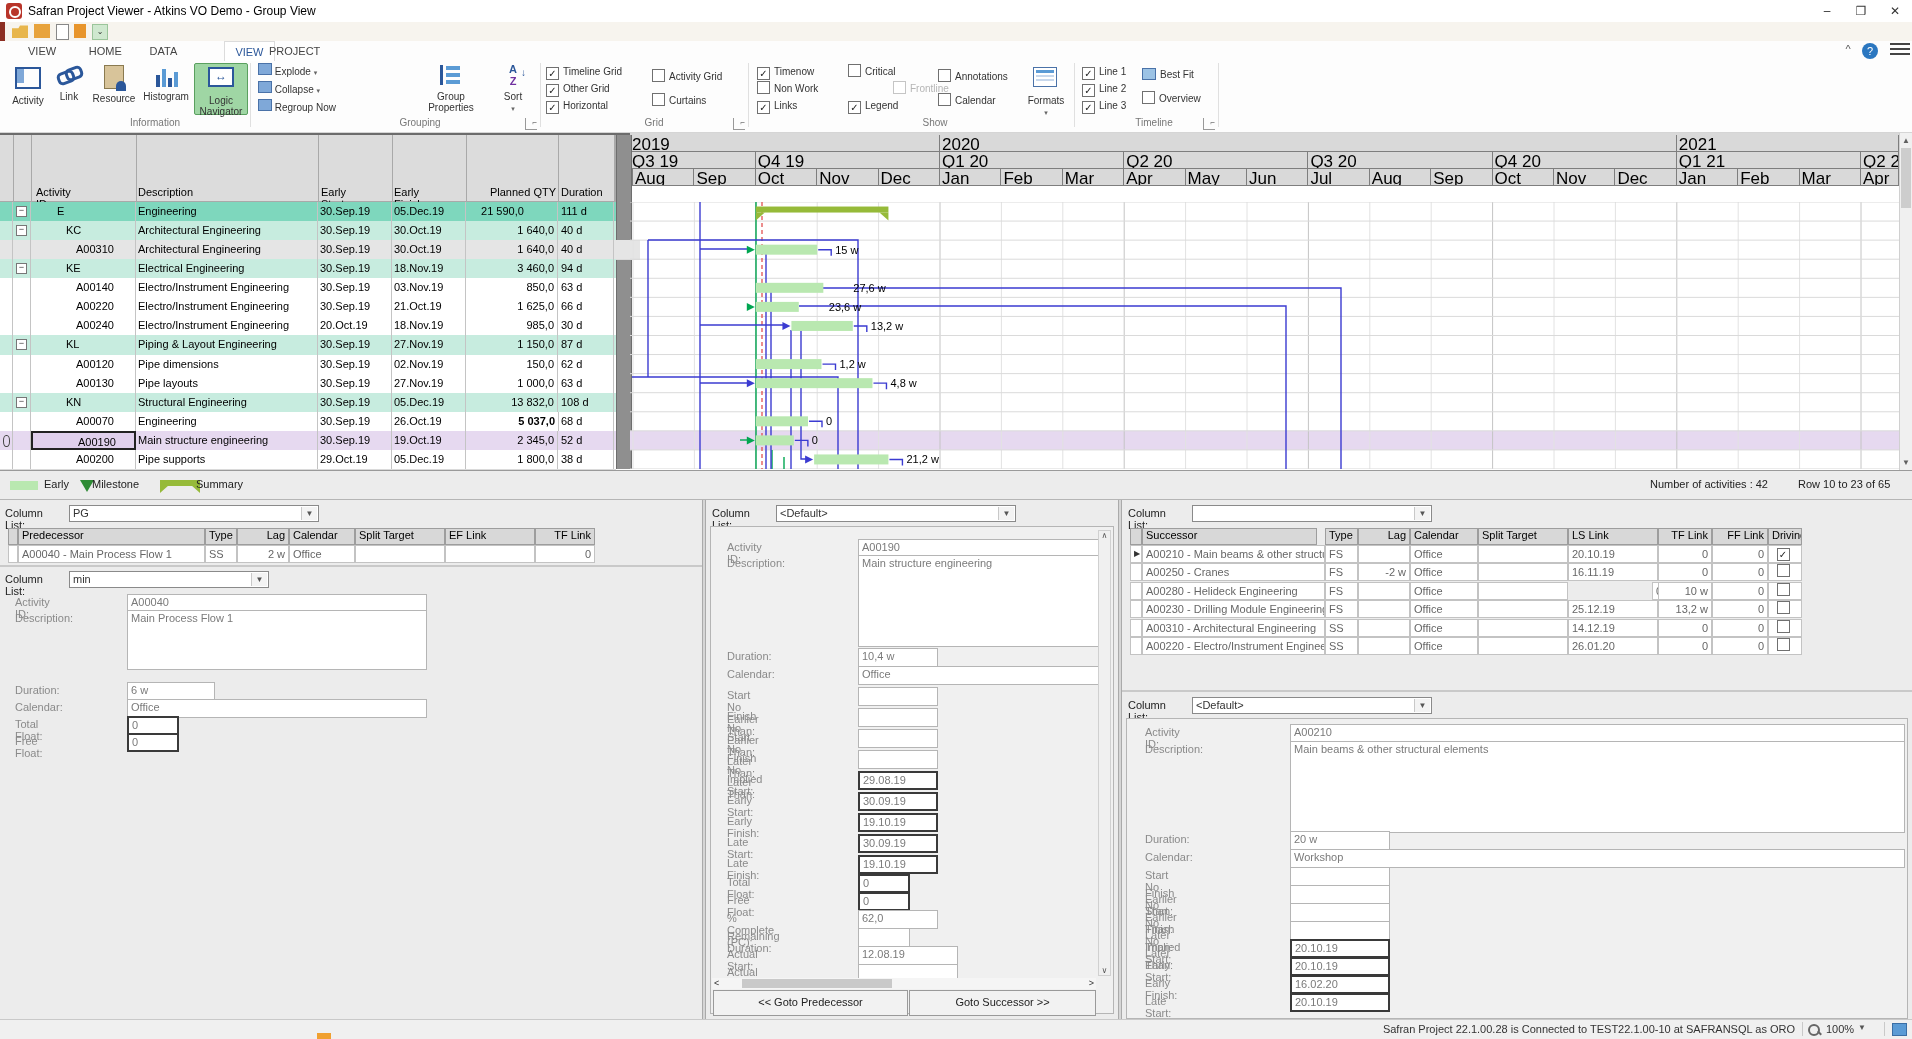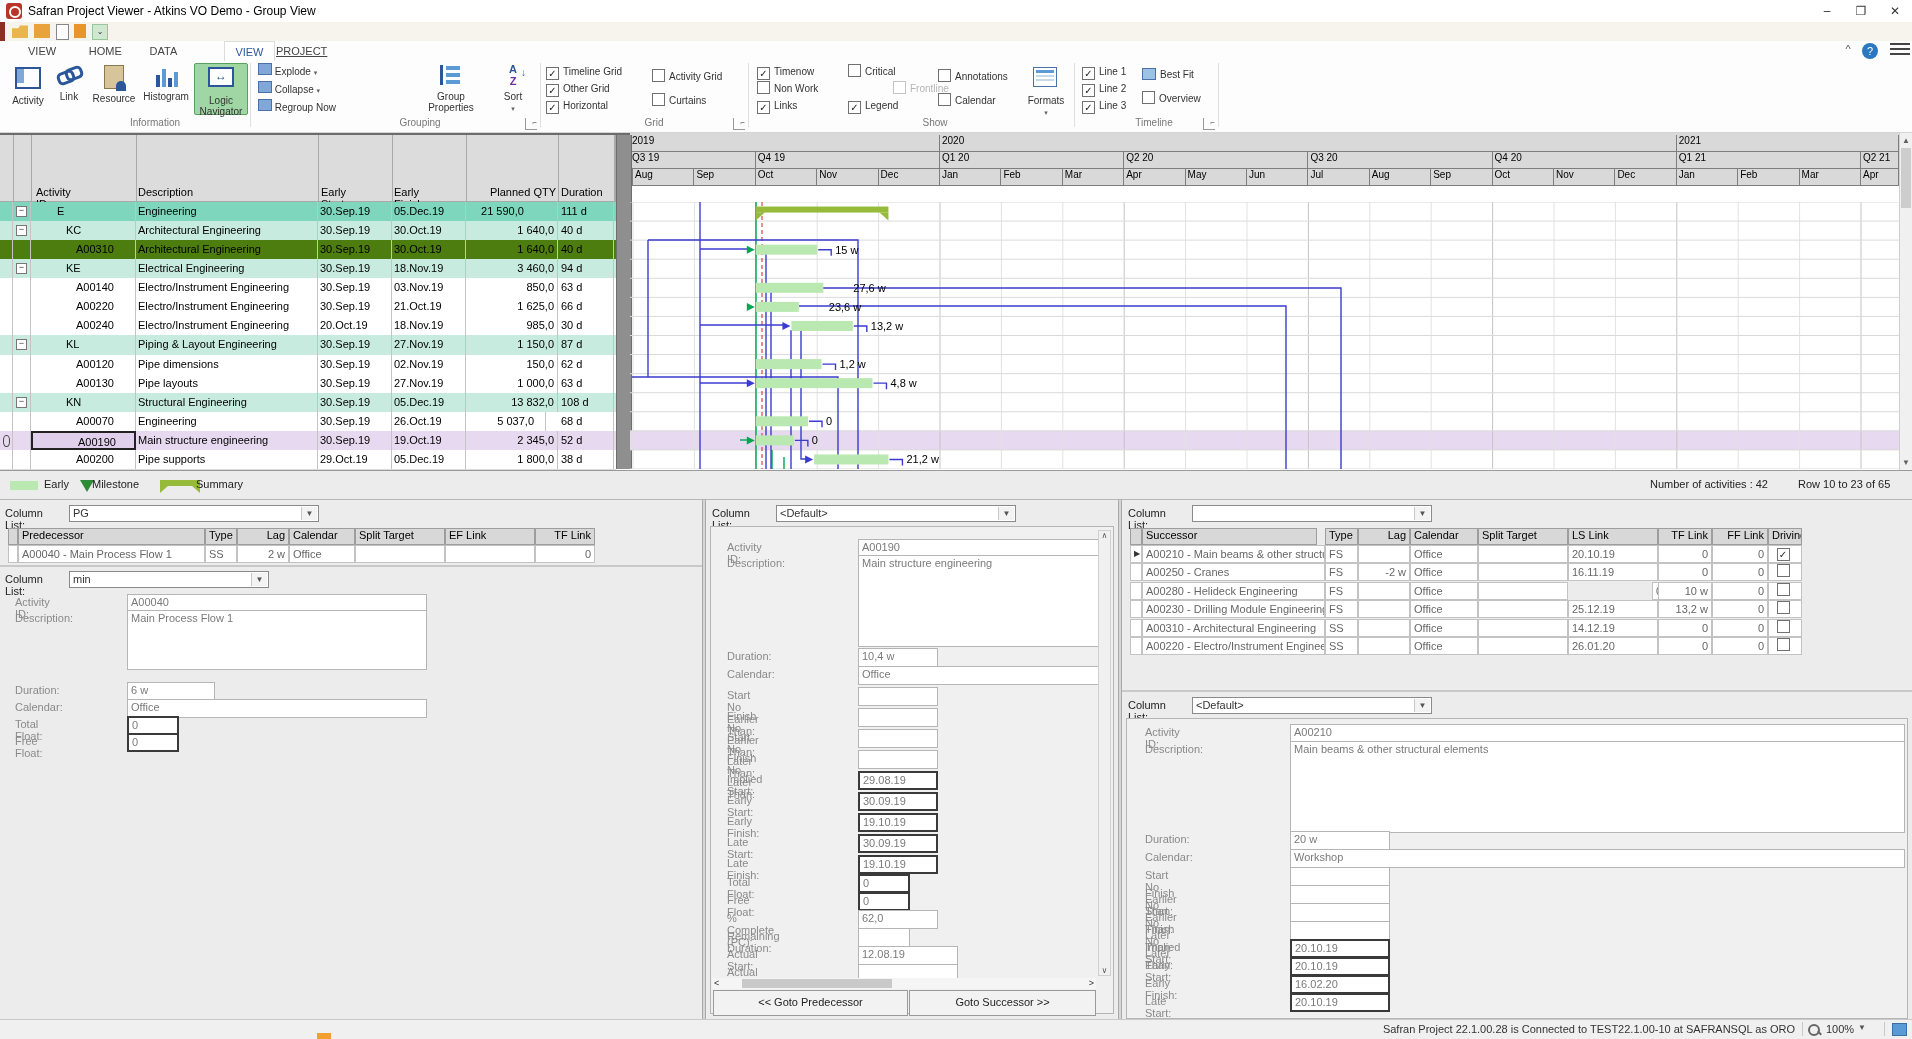--- a/index.html
+++ b/index.html
@@ -33,21 +33,21 @@
        text-align:center;line-height:11px;font-size:10px;color:#222;}
   .cbx.on:before{content:"✓";}
   .cbx.dis{border-color:#c5c5c5;}
   .dis-label{color:#b5b5b5;}
   .launcher{width:11px;height:11px;border-left:1px solid #999;border-bottom:1px solid #999;color:#777;font-size:8px;line-height:9px;text-align:right;}
   
   #gridwrap{left:0;top:133px;width:1899px;height:337px;background:#fff;border-top:2px solid #6c6c6c;}
   .hcell{background:#dcdcdc;border-right:1px solid #a9a9a9;border-bottom:1px solid #a9a9a9;box-sizing:border-box;}
   .hlabel{position:absolute;bottom:2px;font-size:11px;}
   .tl-cell{position:absolute;background:#d9d9d9;border-right:1px solid #7e7e7e;border-bottom:1px solid #7e7e7e;box-sizing:border-box;
-           font-size:10px;padding-left:2px;overflow:hidden;white-space:nowrap;}
+           font-size:17px;padding-left:2px;overflow:hidden;white-space:nowrap;}
   .trow{position:absolute;left:0;width:616px;}
   .tcell{position:absolute;top:0;height:100%;overflow:hidden;white-space:nowrap;box-sizing:border-box;border-right:1px solid #c4c4c4;}
   .rowline{border-bottom:1px solid #dadada;}
   .expbox{position:absolute;width:9px;height:9px;border:1px solid #777;background:#fff;line-height:7px;text-align:center;font-size:9px;color:#333;}
   #vscroll{left:1899px;top:133px;width:13px;height:337px;background:#f0f0f0;border-left:1px solid #d0d0d0;}
   .scr-arrow{left:1900px;width:12px;height:13px;background:#f0f0f0;color:#606060;font-size:8px;text-align:center;line-height:13px;}
   #vthumb{left:1901px;top:148px;width:10px;height:60px;background:#cdcdcd;}
   
   #legendbar{left:0;top:470px;width:1912px;height:30px;background:#ececec;border-top:1px solid #9a9a9a;border-bottom:1px solid #b5b5b5;box-sizing:border-box;}
   .legtext{top:478px;font-size:11px;color:#222;}
@@ -89,21 +89,21 @@
   <div class="abs qicon" style="left:56px;background:#fff;border:1px solid #888;width:11px;"></div>
   <div class="abs qicon" style="left:74px;background:#e8952c;width:12px;"></div>
   <div class="abs" style="left:92px;top:24px;width:14px;height:14px;background:#cfe8cf;border:1px solid #9bc59b;color:#333;font-size:8px;text-align:center;line-height:13px;">⌄</div>
 
   <div class="abs" id="tabrow"></div>
   <div class="abs" id="tabs-holder">
       <div class="abs rtab" style="left:18px;">VIEW</div>
       <div class="abs rtab" style="left:78.8px;">HOME</div>
       <div class="abs rtab" style="left:139.6px;">DATA</div>
       <div class="abs rtab active" style="left:200.39999999999998px;">VIEW</div>
-      <div class="abs rtab" style="left:266px;text-decoration:underline;">PROJECT</div>
+      <div class="abs rtab" style="left:259px;">PROJECT</div>
     </div>
   <div class="abs" style="left:1840px;top:43px;width:16px;height:16px;color:#555;text-align:center;">^</div>
   <div class="abs" style="left:1862px;top:43px;width:16px;height:16px;background:#2b77c0;color:#fff;border-radius:50%;text-align:center;line-height:16px;font-size:11px;">?</div>
   <div class="abs" style="left:1890px;top:40px;width:20px;height:16px;">
     <div style="height:2px;background:#444;margin:3px 0;"></div>
       <div style="height:2px;background:#444;margin:3px 0;"></div>
       <div style="height:2px;background:#444;margin:3px 0;"></div>
   </div>
 
   <div class="abs" id="ribbon"></div>
@@ -276,21 +276,21 @@
         <div class="tcell" style="left:13px;width:18px;">
           <div class="expbox" style="left:3px;top:4px;">−</div>
         </div>
         <div class="tcell" style="left:31px;width:105px;padding-left:35px;line-height:19.07px;">KC</div>
         <div class="tcell" style="left:136px;width:182px;padding-left:2px;line-height:19.07px;">Architectural Engineering</div>
         <div class="tcell" style="left:318px;width:74px;padding-left:2px;line-height:19.07px;">30.Sep.19</div>
         <div class="tcell" style="left:392px;width:74px;padding-left:2px;line-height:19.07px;">30.Oct.19</div>
         <div class="tcell" style="left:466px;width:92px;padding-right:3px;text-align:right;line-height:19.07px;">1 640,0</div>
         <div class="tcell" style="left:558px;width:56px;padding-left:3px;line-height:19.07px;">40 d</div>
       </div>
-      <div class="trow rowline" style="top:240.14px;height:19.07px;background:#4d7c0f;">
+      <div class="trow rowline" style="top:240.14px;height:19.07px;background:#e5e5e5;padding-left:24px;">
         <div class="tcell" style="left:0;width:13px;"></div>
         <div class="tcell" style="left:13px;width:18px;"></div>
         <div class="tcell" style="left:31px;width:105px;padding-left:45px;line-height:19.07px;">A00310</div>
         <div class="tcell" style="left:136px;width:182px;padding-left:2px;line-height:19.07px;">Architectural Engineering</div>
         <div class="tcell" style="left:318px;width:74px;padding-left:2px;line-height:19.07px;">30.Sep.19</div>
         <div class="tcell" style="left:392px;width:74px;padding-left:2px;line-height:19.07px;">30.Oct.19</div>
         <div class="tcell" style="left:466px;width:92px;padding-right:3px;text-align:right;line-height:19.07px;">1 640,0</div>
         <div class="tcell" style="left:558px;width:56px;padding-left:3px;line-height:19.07px;">40 d</div>
       </div>
       <div class="trow rowline" style="top:259.21px;height:19.07px;background:#c7ecdf;">
@@ -379,21 +379,21 @@
         <div class="tcell" style="left:466px;width:92px;padding-right:3px;text-align:right;line-height:19.07px;">13 832,0</div>
         <div class="tcell" style="left:558px;width:56px;padding-left:3px;line-height:19.07px;">108 d</div>
       </div>
       <div class="trow rowline" style="top:411.77px;height:19.07px;background:#ffffff;">
         <div class="tcell" style="left:0;width:13px;"></div>
         <div class="tcell" style="left:13px;width:18px;"></div>
         <div class="tcell" style="left:31px;width:105px;padding-left:45px;line-height:19.07px;">A00070</div>
         <div class="tcell" style="left:136px;width:182px;padding-left:2px;line-height:19.07px;">Engineering</div>
         <div class="tcell" style="left:318px;width:74px;padding-left:2px;line-height:19.07px;">30.Sep.19</div>
         <div class="tcell" style="left:392px;width:74px;padding-left:2px;line-height:19.07px;">26.Oct.19</div>
-        <div class="tcell" style="left:454px;width:92px;padding-right:11px;text-align:right;line-height:19.07px;">5 037,0</div>
+        <div class="tcell" style="left:467px;width:92px;padding-right:3px;text-align:right;line-height:19.07px;font-weight:bold;">5 037,0</div>
         <div class="tcell" style="left:558px;width:56px;padding-left:3px;line-height:19.07px;">68 d</div>
       </div>
       <div class="trow rowline" style="top:430.84000000000003px;height:19.07px;background:#e6d9f0;">
         <div class="tcell" style="left:0;width:13px;">
           <div style="margin:4px auto;width:5px;height:10px;border:1px solid #444;border-radius:45%;"></div>
         </div>
         <div class="tcell" style="left:13px;width:18px;"></div>
         <div class="tcell" style="left:31px;width:105px;padding-left:45px;line-height:19.07px;border:2px solid #222;background:#e0d0ec;">A00190</div>
         <div class="tcell" style="left:136px;width:182px;padding-left:2px;line-height:19.07px;">Main structure engineering</div>
         <div class="tcell" style="left:318px;width:74px;padding-left:2px;line-height:19.07px;">30.Sep.19</div>

